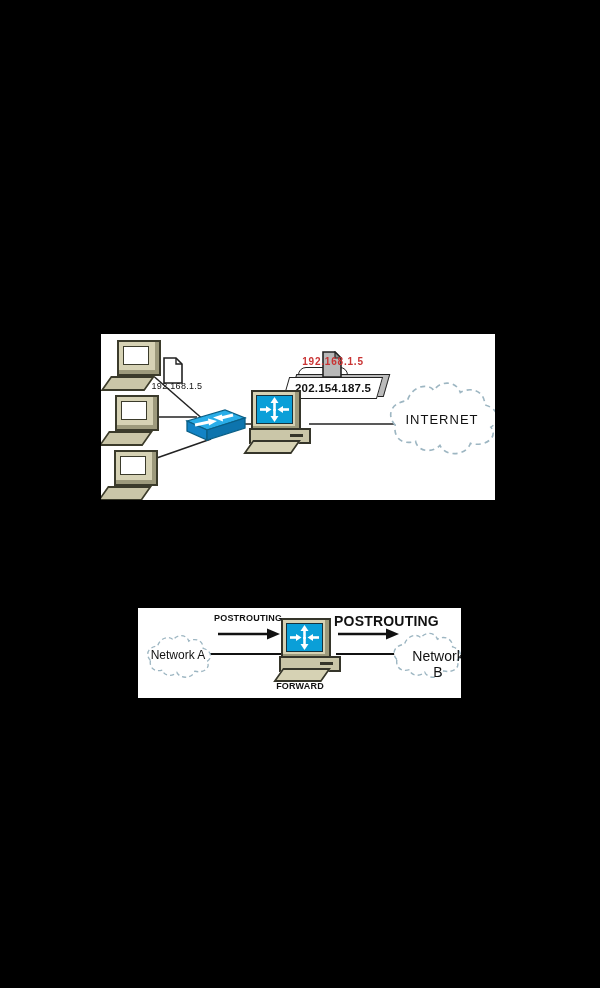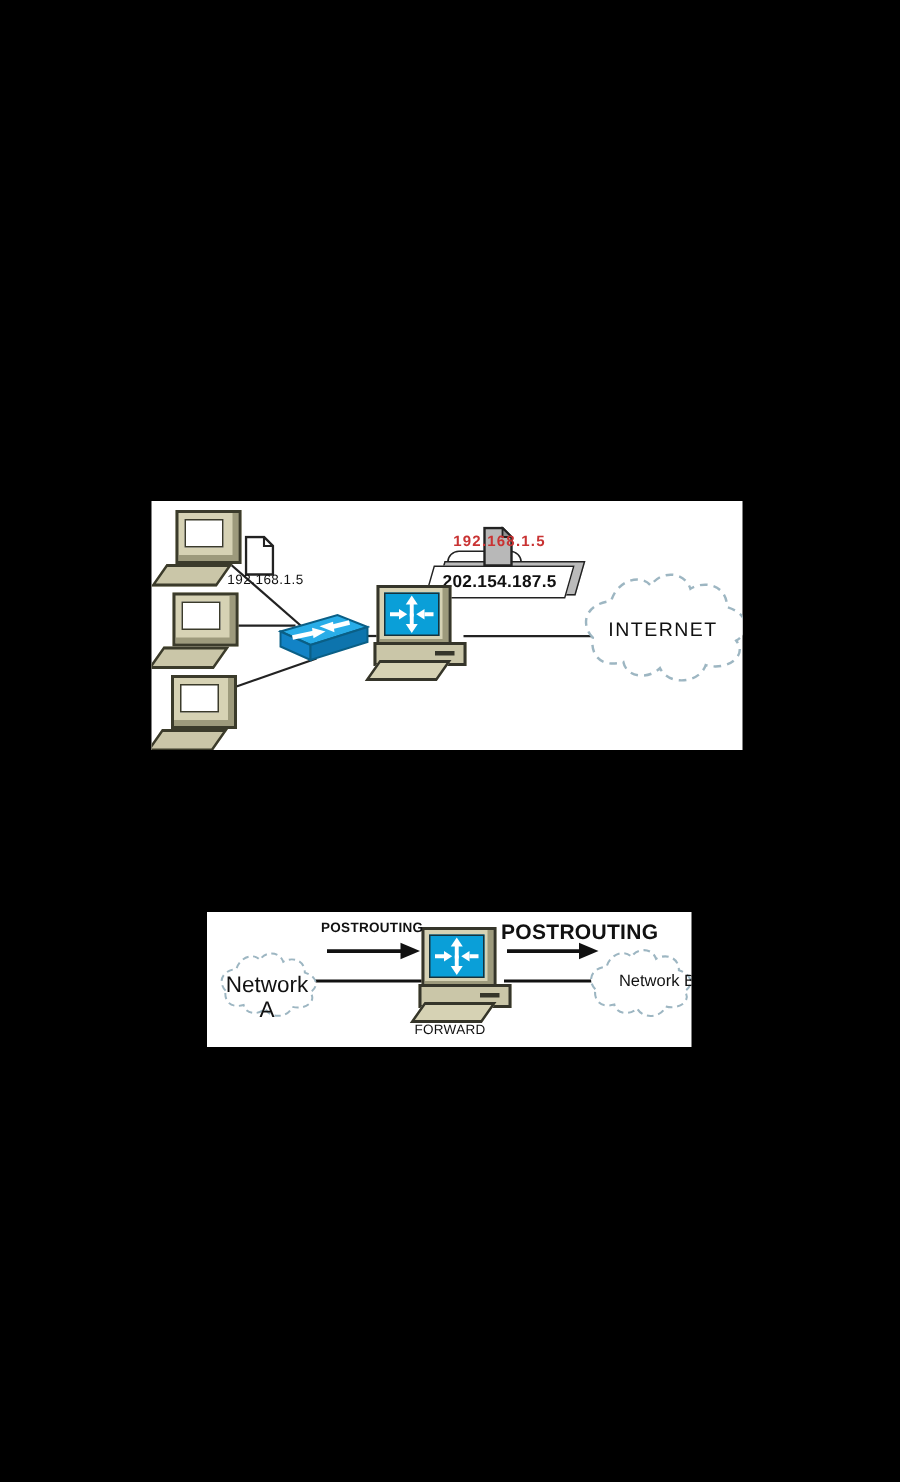--- a/index.html
+++ b/index.html
@@ -29,23 +29,23 @@
   .rpc-slot{position:absolute;right:6px;top:4px;width:13px;height:3px;background:#35352a;}
   .rpc-kbd{position:absolute;left:4px;top:50px;width:44px;height:10px;background:#d6d2b4;
            border:2px solid #35352a;transform:skewX(-35deg);transform-origin:top left;}
 
   
   .lbl{position:absolute;color:#111;text-align:center;z-index:6;}
   .lbl-ip{left:44px;top:47px;width:64px;font-size:9px;letter-spacing:.3px;}
   .lbl-internet{left:297px;top:78px;width:88px;font-size:13px;font-weight:normal;letter-spacing:1px;}
   .lbl-pre{left:76px;top:5px;width:66px;font-size:9px;font-weight:600;letter-spacing:.2px;}
   .lbl-post{left:196px;top:5px;width:72px;font-size:14px;font-weight:600;letter-spacing:.2px;}
-  .lbl-forward{left:130px;top:73px;width:64px;font-size:9px;font-weight:400;letter-spacing:.2px;}
-  .lbl-neta{left:10px;top:40px;width:60px;font-size:15px;}
-  .lbl-netb{left:258px;top:40px;width:60px;font-size:11px;padding-left:12px;}
+  .lbl-forward{left:130px;top:73px;width:64px;font-size:9px;font-weight:700;letter-spacing:.2px;}
+  .lbl-neta{left:10px;top:40px;width:60px;font-size:12px;}
+  .lbl-netb{left:258px;top:40px;width:60px;font-size:14px;padding-left:12px;}
 
   
   .folder{position:absolute;left:181px;top:16px;width:120px;height:52px;z-index:3;}
   .folder-tab{position:absolute;left:16px;top:17px;width:48px;height:16px;background:#fff;
               border:1.5px solid #222;border-radius:8px 8px 0 0;z-index:1;}
   .folder-shadow{position:absolute;left:11px;top:24px;width:92px;height:21px;background:#bbb;
                  border:1.5px solid #222;transform:skewX(-16deg);z-index:2;}
   .folder-face{position:absolute;left:4px;top:27px;width:92px;height:20px;background:#fff;
                border:1.5px solid #222;transform:skewX(-16deg);z-index:3;
                display:flex;align-items:center;justify-content:center;}

